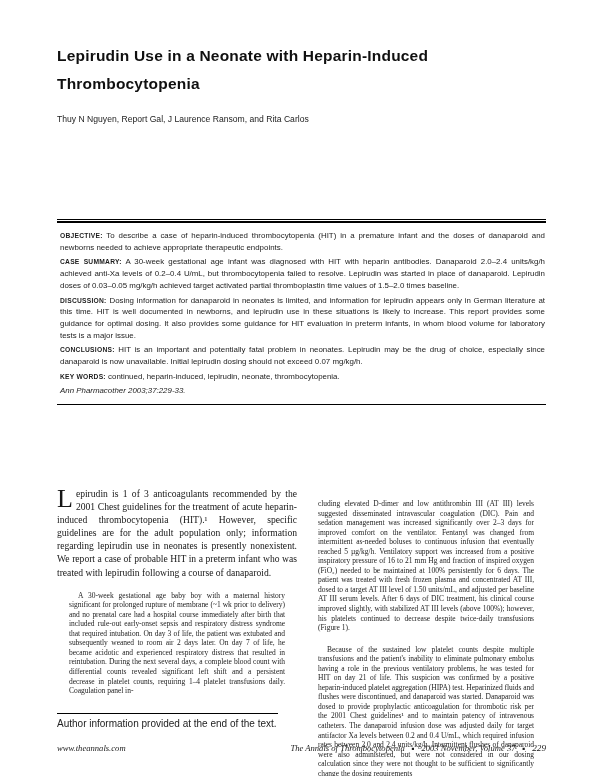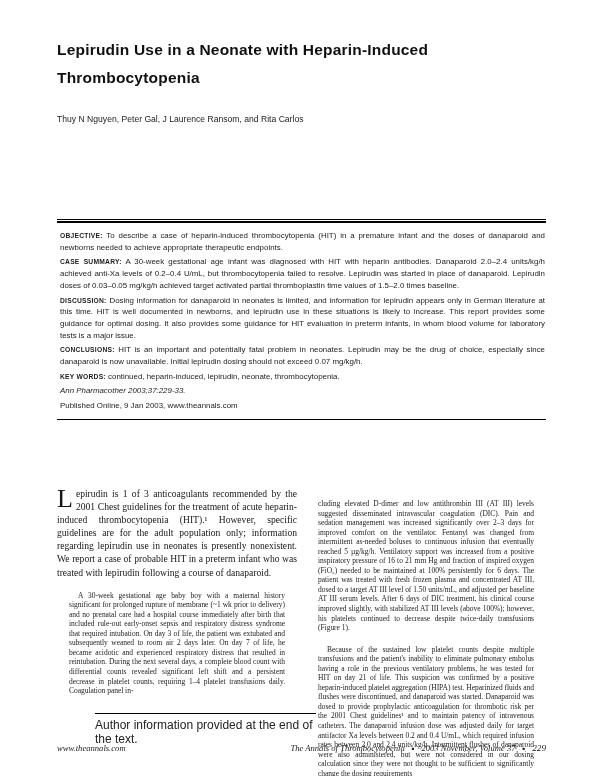--- a/index.html
+++ b/index.html
@@ -3,21 +3,21 @@
 <meta charset="utf-8">
 <style>
   html,body { margin:0; padding:0; background:#ffffff; }
   .page {
     position:relative; width:600px; height:776px;
     background:#ffffff; color:#141414; overflow:hidden;
   }
 
   
   .title {
-    position:absolute; top:36px; left:57px; width:432px; margin:0;
+    position:absolute; top:42px; left:57px; width:432px; margin:0;
     font-family:"Liberation Sans", sans-serif; font-weight:bold;
     font-size:15.5px; line-height:28px; letter-spacing:0.2px; color:#101010;
   }
   .authors {
     position:absolute; top:114px; left:57px; margin:0;
     font-family:"Liberation Sans", sans-serif; font-size:8.6px; color:#222;
   }
 
   
   .abstract { position:absolute; top:219px; left:57px; width:489px; }
@@ -57,42 +57,42 @@
     font-family:"Liberation Serif", serif; font-size:7.5px;
     line-height:9.55px; text-align:justify; margin:12px;
     letter-spacing:-0.03px; color:#1c1c1c;
   }
   .small + .small { margin-top:0; }
   .indent { text-indent:9px; }
 
   
   .footnote {
     position:absolute; top:713px; left:57px; width:221px;
-    font-family:"Liberation Sans", sans-serif; font-size:12px; color:#222;margin-left:38px;
+    font-family:"Liberation Sans", sans-serif; font-size:10px; color:#222;
   }
   .footnote-rule { height:1px; background:#000; margin-bottom:4px; }
   .footnote p { margin:0; }
 
   
   .footer {
     position:absolute; top:743px; left:57px; width:489px;
     display:flex; justify-content:space-between; align-items:baseline;
     font-family:"Liberation Serif", serif; font-size:8.6px;
     font-style:italic; color:#1a1a1a;
   }
   .sq { font-style:normal; font-size:4.5px; vertical-align:1.5px; margin:0 7px; }
   .pageno { font-weight:normal; font-size:9.2px; }
 </style>
 </head>
 <body>
 
 <div class="page">
 
   <h1 class="title">Lepirudin Use in a Neonate with Heparin-Induced Thrombocytopenia</h1>
-  <p class="authors">Thuy N Nguyen, Peter Gal, J Laurence Ransom, and Rita Carlos</p>
+  <p class="authors">Thuy N Nguyen, Report Gal, J Laurence Ransom, and Rita Carlos</p>
 
   <section class="abstract">
     <div>
       <div class="rule-dbl-thin"></div>
       <div class="rule-dbl-gap"></div>
       <div class="rule-dbl-thick"></div>
     </div>
     <div class="abs-body">
       <p>
         <span class="abs-label">OBJECTIVE:</span>
@@ -110,23 +110,20 @@
         <span class="abs-label">CONCLUSIONS:</span>
         <span>HIT is an important and potentially fatal problem in neonates. Lepirudin may be the drug of choice, especially since danaparoid is now unavailable. Initial lepirudin dosing should not exceed 0.07 mg/kg/h.</span>
       </p>
       <p>
         <span class="abs-label">KEY WORDS:</span>
         <span>continued, heparin-induced, lepirudin, neonate, thrombocytopenia.</span>
       </p>
       <p class="abs-cite">
         <span class="ital">Ann Pharmacother</span>
         <span>2003;37:229-33.</span>
-      </p>
-      <p>
-        <span>Published Online, 9 Jan 2003, </span><span class="ital">www.theannals.com</span>
       </p>
     </div>
     <div class="rule-single"></div>
   </section>
 
   <section class="columns">
     <div class="col">
       <p class="lead">
         <span class="dropcap">L</span><span>epirudin is 1 of 3 anticoagulants recommended by the 2001 Chest guidelines for the treatment of acute heparin-induced thrombocytopenia (HIT).¹ However, specific guidelines are for the adult population only; information regarding lepirudin use in neonates is presently nonexistent. We report a case of probable HIT in a preterm infant who was treated with lepirudin following a course of danaparoid.</span>
       </p>

